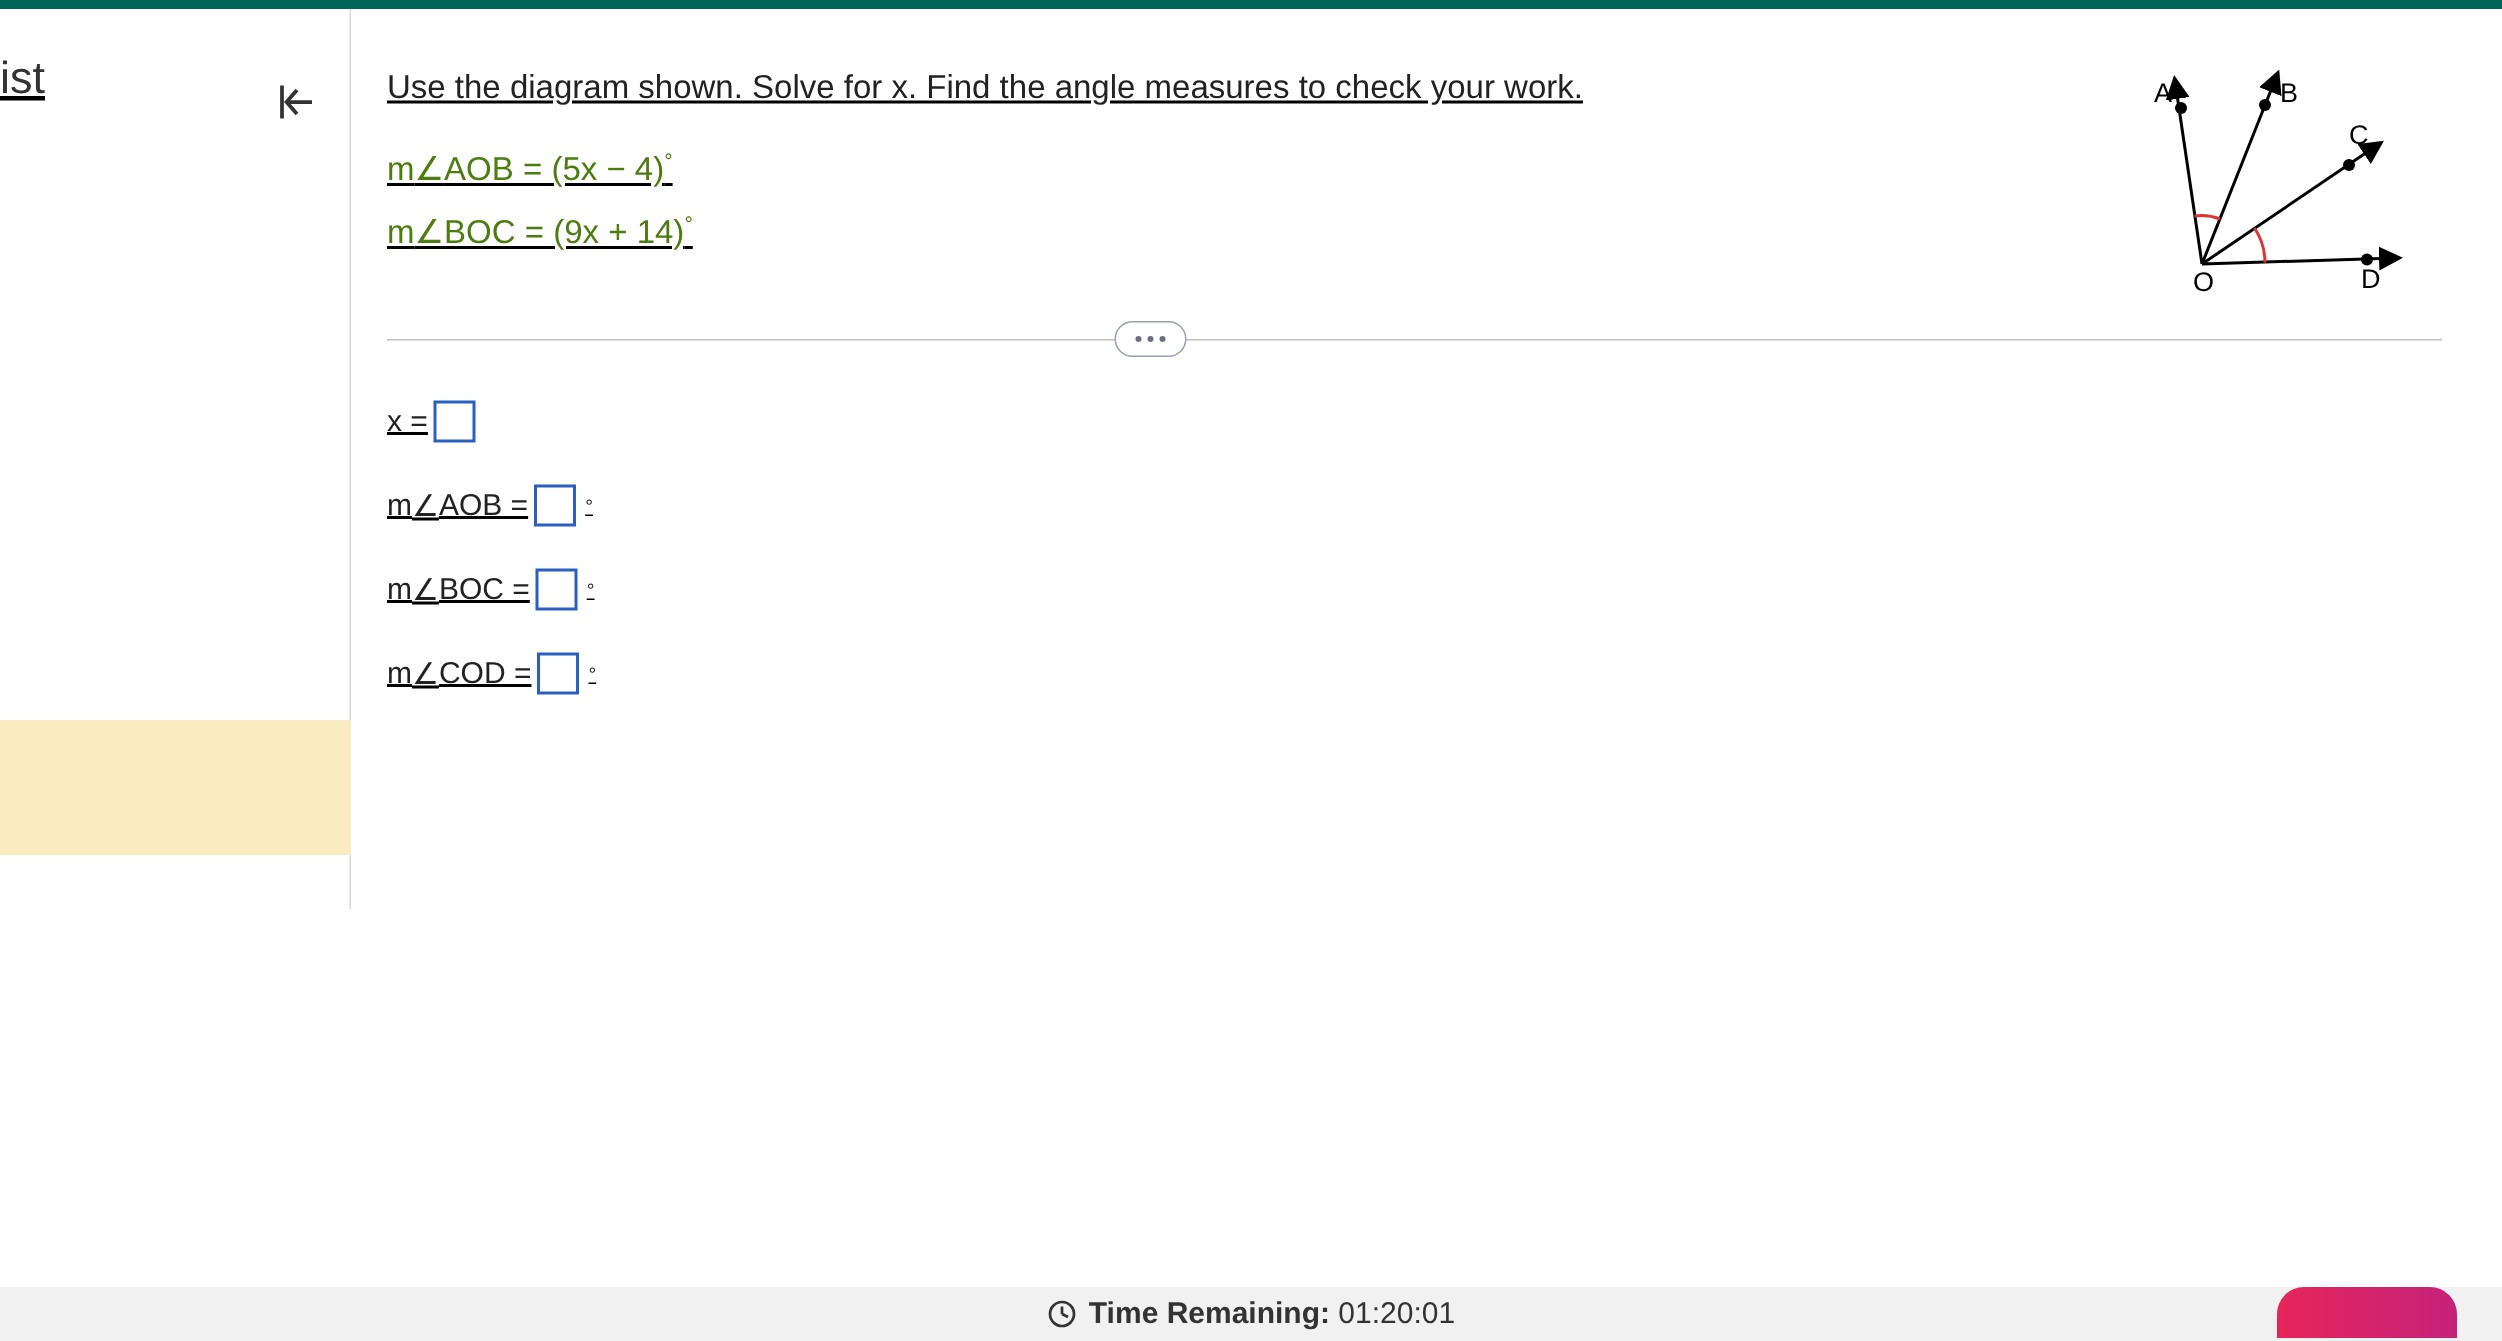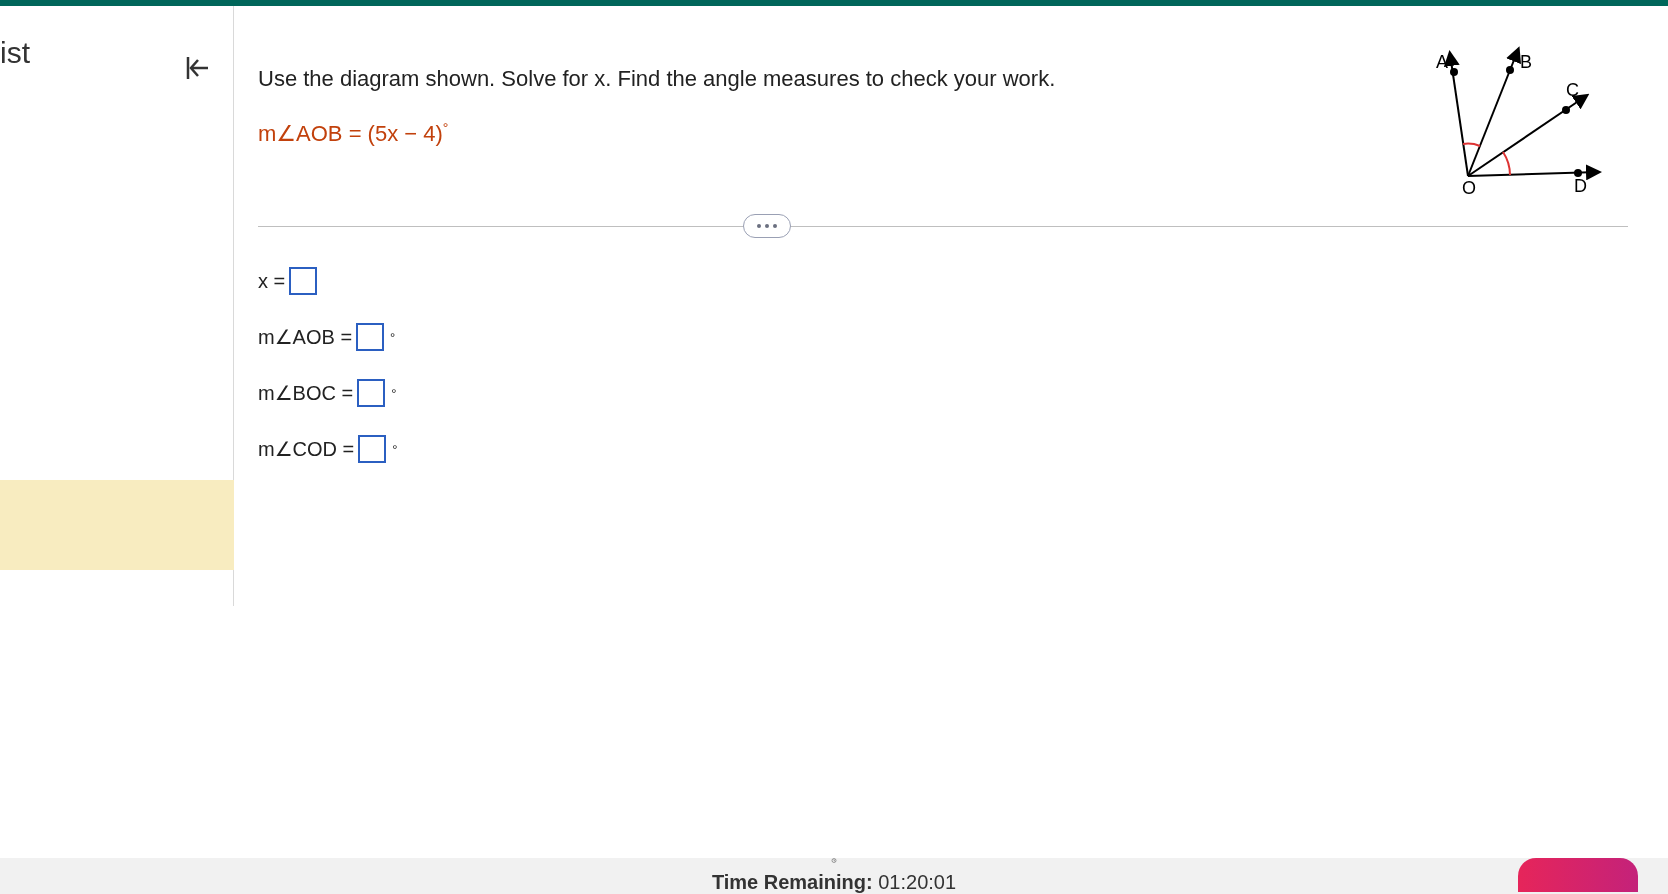--- a/index.html
+++ b/index.html
@@ -1,37 +1,37 @@
 <!DOCTYPE html>
 <html><head>
 <meta charset="utf-8">
 <style>
   * { box-sizing: border-box; margin: 0; padding: 0; }
   html, body { width: 1668px; height: 894px; font-family: Arial, Helvetica, sans-serif; overflow: hidden; background: #fff; }
   .top-bar { height: 6px; background: #00665a; width: 100%; }
-  .page { display: flex; height: 600px; }
+  .page { display: flex; height: 600px; text-decoration: underline; }
   .sidebar { width: 234px; border-right: 1px solid #d9d9d9; position: relative; background: #fff; }
   .sidebar-title { font-size: 30px; color: #333; padding: 30px 0 0 0; }
   .collapse-btn { position: absolute; top: 44px; right: 18px; width: 36px; height: 36px; display: flex; align-items: center; justify-content: center; cursor: pointer; }
   .highlight-block { position: absolute; top: 474px; left: 0; width: 234px; height: 90px; background: #f8ecc0; }
   .content { flex: 1; padding: 20px 40px 0 24px; position: relative; }
   .question-row { display: flex; align-items: center; }
   .question-text { flex: 1; font-size: 22px; color: #222; line-height: 1.6; }
-  .eq-line { font-size: 22px; color: #c2410c; margin-top: 6px; }
+  .eq-line { font-size: 22px; color: #4d7c0f; margin-top: 6px; }
   .angle { font-family: Arial, sans-serif; }
   .sup { font-size: 14px; vertical-align: super; }
   .diagram { width: 220px; height: 160px; margin-left: 20px; margin-top: 10px; }
   .divider-wrap { position: relative; margin: 30px 0 40px 0; }
   .divider { border: none; border-top: 1px solid #bfbfbf; }
   .dots-pill { position: absolute; top: -12px; left: 50%; transform: translateX(-200px); background: #fff; border: 1.5px solid #9aa0b4; border-radius: 14px; width: 48px; height: 24px; display: flex; align-items: center; justify-content: center; gap: 4px; cursor: pointer; }
   .dots-pill .dot { width: 4px; height: 4px; background: #6b7080; border-radius: 50%; }
   .answer-row { display: flex; align-items: center; font-size: 20px; color: #222; margin-bottom: 28px; }
   .answer-input { width: 28px; height: 28px; border: 2px solid #2b5fc1; background: #fff; margin: 0 4px; }
   .deg { font-size: 13px; vertical-align: super; margin-left: 2px; }
-  .footer { position: absolute; bottom: 0; left: 0; width: 1668px; height: 36px; background: #f1f1f1; display: flex; align-items: center; justify-content: center; gap: 8px; font-size: 20px; color: #333; flex-direction: column; }
+  .footer { position: absolute; bottom: 0; left: 0; width: 1668px; height: 36px; background: #f1f1f1; display: flex; align-items: center; justify-content: center; gap: 8px; font-size: 20px; color: #333; }
   .footer .clock { width: 20px; height: 20px; }
   .footer .label { font-weight: bold; }
   .footer .value { color: #333; }
   .pill-btn { position: absolute; right: 30px; bottom: 2px; width: 120px; height: 34px; border-radius: 18px 18px 0 0; background: linear-gradient(90deg, #e6255a, #c4227a); }
 </style>
 </head>
 <body>
 
 <div class="top-bar"></div>
 
@@ -50,20 +50,23 @@
   </div>
 
   <div class="content">
 
     <div class="question-row">
       <div class="question-text">
         <div>Use the diagram shown. Solve for x. Find the angle measures to check your work.</div>
         <div style="height:14px;"></div>
         <div class="eq-line">
           <span>m</span><span class="angle">∠</span><span>AOB = (5x − 4)</span><span class="sup">°</span>
+        </div>
+        <div class="eq-line">
+          <span>m</span><span class="angle">∠</span><span>BOC = (9x + 14)</span><span class="sup">°</span>
         </div>
         <div style="height:10px;"></div>
       </div>
 
       <svg class="diagram" viewBox="0 0 220 160">
         <defs>
           <marker id="arrow" markerWidth="8" markerHeight="8" refX="6" refY="4" orient="auto">
             <path d="M0,0 L8,4 L0,8 Z" fill="#000"></path>
           </marker>
         </defs>

